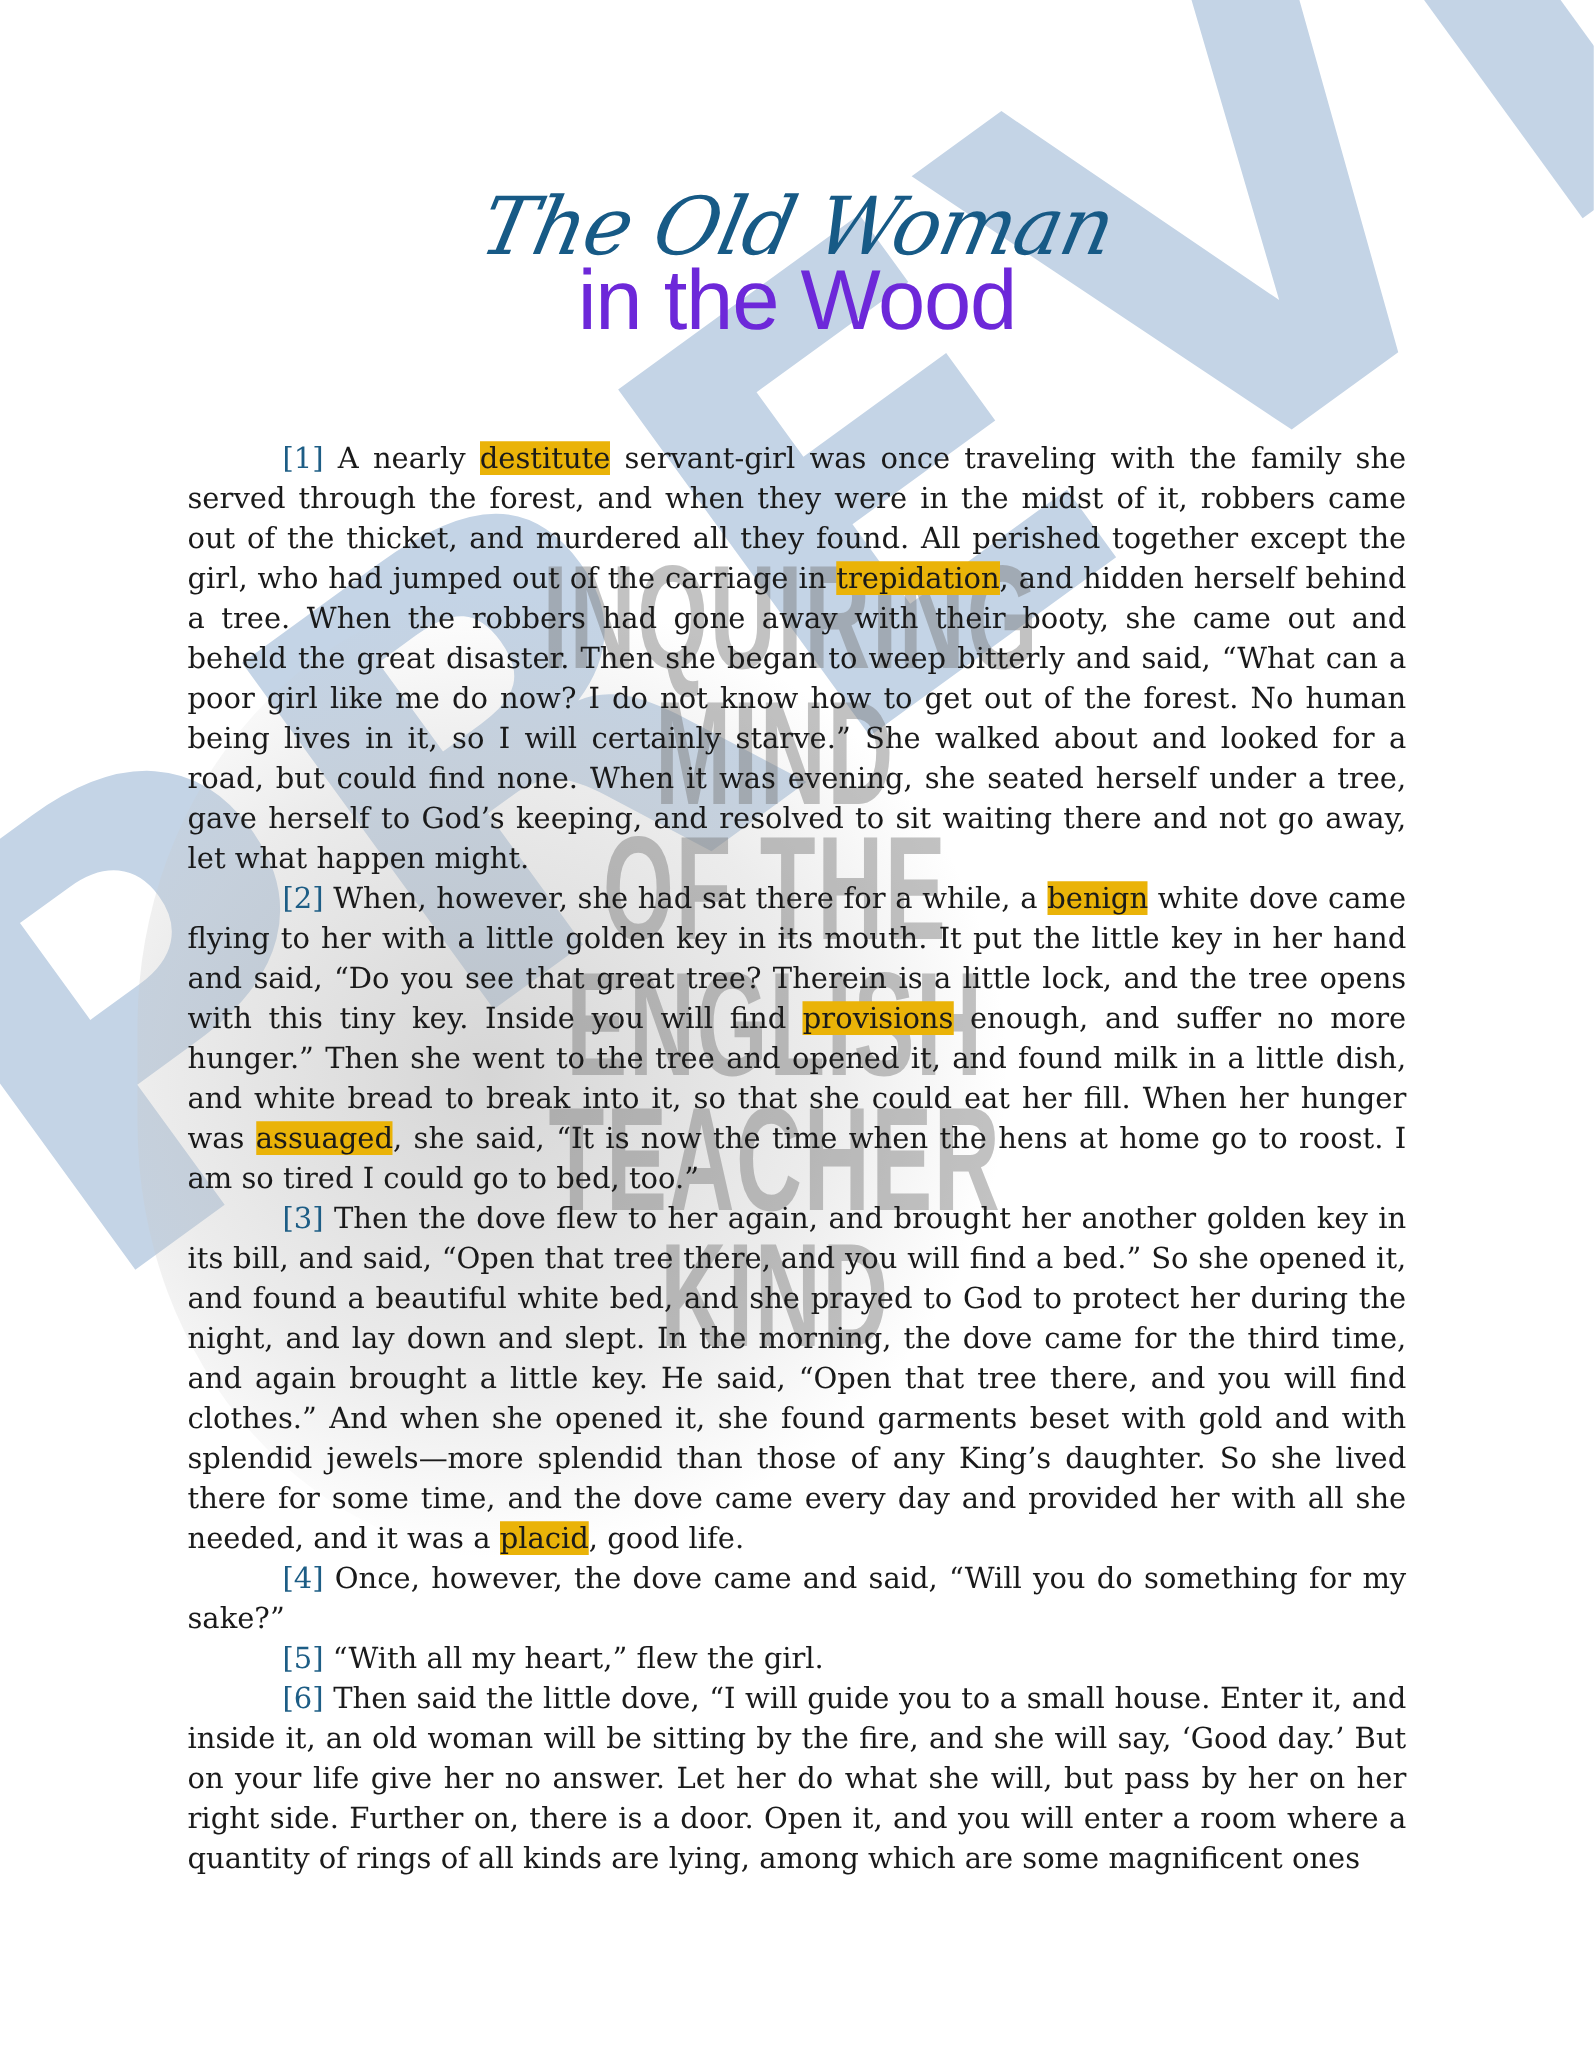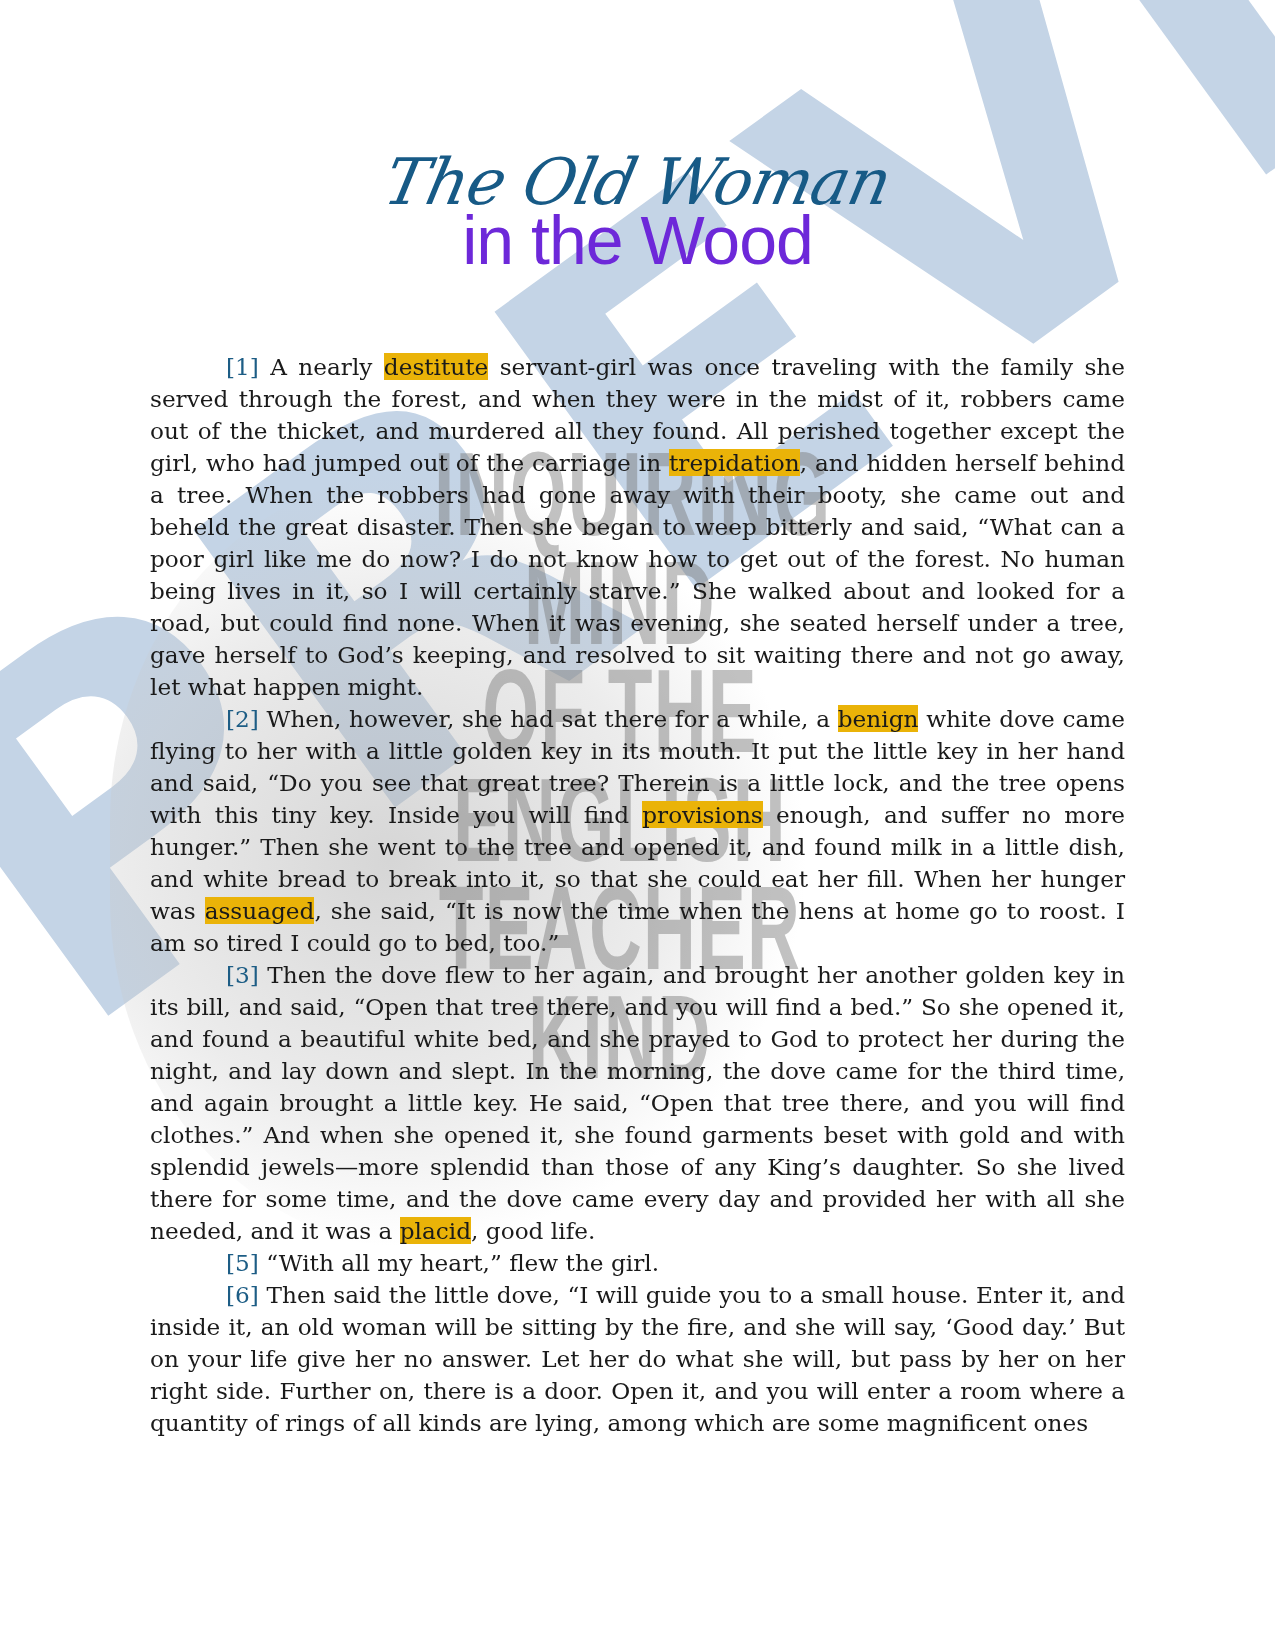--- a/index.html
+++ b/index.html
@@ -64,15 +64,16 @@
 
 <div class="title-wrap">
   <div><span class="title-script">The Old Woman</span></div>
   <div class="title-main">in the Wood</div>
 </div>
 
 <div class="body-text" id="body-text">
     <p class="para"><span class="pnum">[1]</span><span> A nearly </span><span class="hl">destitute</span><span> servant-girl was once traveling with the family she served through the forest, and when they were in the midst of it, robbers came out of the thicket, and murdered all they found. All perished together except the girl, who had jumped out of the carriage in </span><span class="hl">trepidation</span><span>, and hidden herself behind a tree. When the robbers had gone away with their booty, she came out and beheld the great disaster. Then she began to weep bitterly and said, “What can a poor girl like me do now? I do not know how to get out of the forest. No human being lives in it, so I will certainly starve.” She walked about and looked for a road, but could find none. When it was evening, she seated herself under a tree, gave herself to God’s keeping, and resolved to sit waiting there and not go away, let what happen might.</span></p>
     <p class="para"><span class="pnum">[2]</span><span> When, however, she had sat there for a while, a </span><span class="hl">benign</span><span> white dove came flying to her with a little golden key in its mouth. It put the little key in her hand and said, “Do you see that great tree? Therein is a little lock, and the tree opens with this tiny key. Inside you will find </span><span class="hl">provisions</span><span> enough, and suffer no more hunger.” Then she went to the tree and opened it, and found milk in a little dish, and white bread to break into it, so that she could eat her fill. When her hunger was </span><span class="hl">assuaged</span><span>, she said, “It is now the time when the hens at home go to roost. I am so tired I could go to bed, too.”</span></p>
     <p class="para"><span class="pnum">[3]</span><span> Then the dove flew to her again, and brought her another golden key in its bill, and said, “Open that tree there, and you will find a bed.” So she opened it, and found a beautiful white bed, and she prayed to God to protect her during the night, and lay down and slept. In the morning, the dove came for the third time, and again brought a little key. He said, “Open that tree there, and you will find clothes.” And when she opened it, she found garments beset with gold and with splendid jewels—more splendid than those of any King’s daughter. So she lived there for some time, and the dove came every day and provided her with all she needed, and it was a </span><span class="hl">placid</span><span>, good life.</span></p>
+    <p class="para"><span class="pnum">[4]</span><span> Once, however, the dove came and said, “Will you do something for my sake?”</span></p>
     <p class="para"><span class="pnum">[5]</span><span> “With all my heart,” flew the girl.</span></p>
     <p class="para"><span class="pnum">[6]</span><span> Then said the little dove, “I will guide you to a small house. Enter it, and inside it, an old woman will be sitting by the fire, and she will say, ‘Good day.’ But on your life give her no answer. Let her do what she will, but pass by her on her right side. Further on, there is a door. Open it, and you will enter a room where a quantity of rings of all kinds are lying, among which are some magnificent ones</span></p>
   </div>
 
 </body></html>

